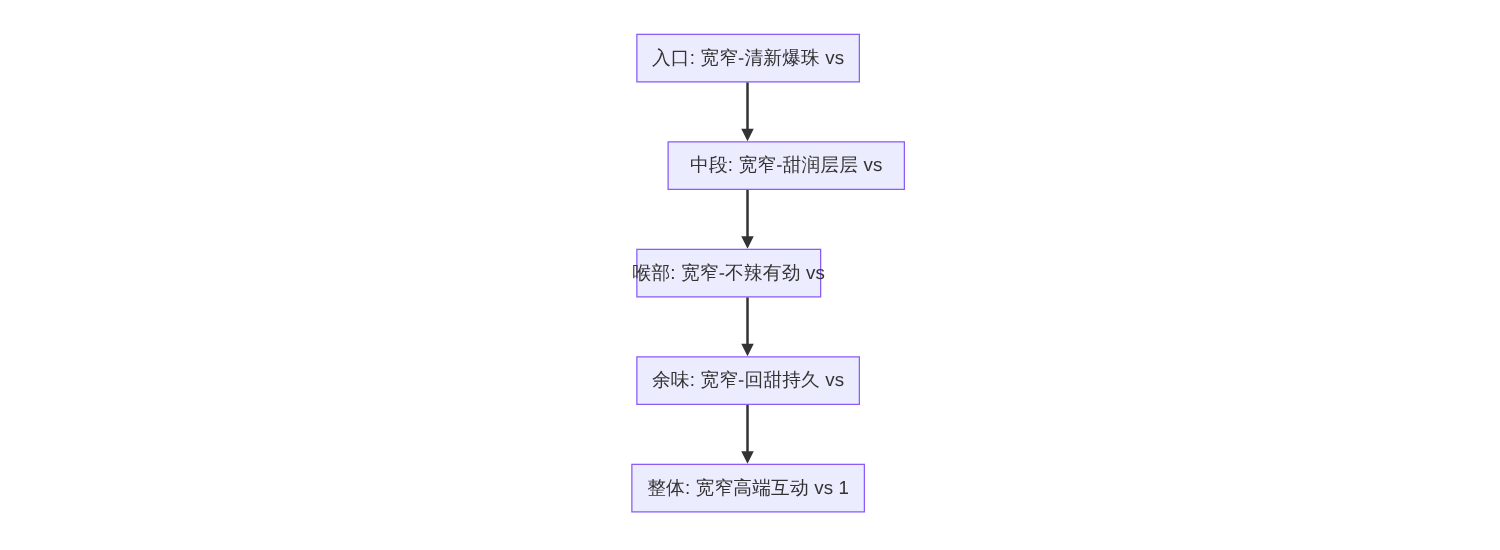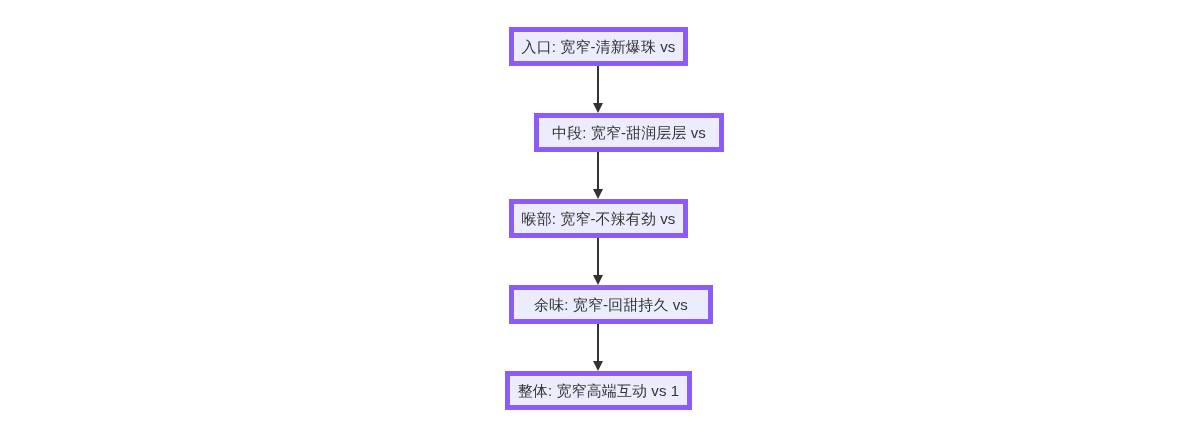--- a/index.html
+++ b/index.html
@@ -18,21 +18,21 @@
     position: relative;
     width: 1200px;
     height: 440px;
     background: #ffffff;
   }
 
   .node {
     position: absolute;
     box-sizing: border-box;
     background: #ECECFF;
-    border: 5px solid #8b5cf6;
+    border: 1px solid #8b5cf6;
     border-radius: 0px;
     height: 39px;
     display: flex;
     align-items: center;
     justify-content: center;
     white-space: nowrap;
   }
 
   .node-label {
     font-size: 15px;
@@ -73,32 +73,32 @@
     <span class="node-label">中段: 宽窄-甜润层层 vs</span>
   </div>
 
   <div class="edge" style="left:592px; top:152px; height:47px;">
     <svg width="12" height="47" viewBox="0 0 12 47">
       <line x1="6" y1="0" x2="6" y2="39" stroke="#333333" stroke-width="2"></line>
       <polygon points="6,47 1,37 11,37" fill="#333333"></polygon>
     </svg>
   </div>
 
-  <div class="node" id="node-3" style="left:509px; top:199px; width:179px;">
+  <div class="node" id="node-3" style="left:509px; top:199px; width:148px;">
     <span class="node-label">喉部: 宽窄-不辣有劲 vs</span>
   </div>
 
   <div class="edge" style="left:592px; top:238px; height:47px;">
     <svg width="12" height="47" viewBox="0 0 12 47">
       <line x1="6" y1="0" x2="6" y2="39" stroke="#333333" stroke-width="2"></line>
       <polygon points="6,47 1,37 11,37" fill="#333333"></polygon>
     </svg>
   </div>
 
-  <div class="node" id="node-4" style="left:509px; top:285px; width:204px;">
+  <div class="node" id="node-4" style="left:509px; top:285px; width:179px;">
     <span class="node-label">余味: 宽窄-回甜持久 vs</span>
   </div>
 
   <div class="edge" style="left:592px; top:324px; height:47px;">
     <svg width="12" height="47" viewBox="0 0 12 47">
       <line x1="6" y1="0" x2="6" y2="39" stroke="#333333" stroke-width="2"></line>
       <polygon points="6,47 1,37 11,37" fill="#333333"></polygon>
     </svg>
   </div>
 

